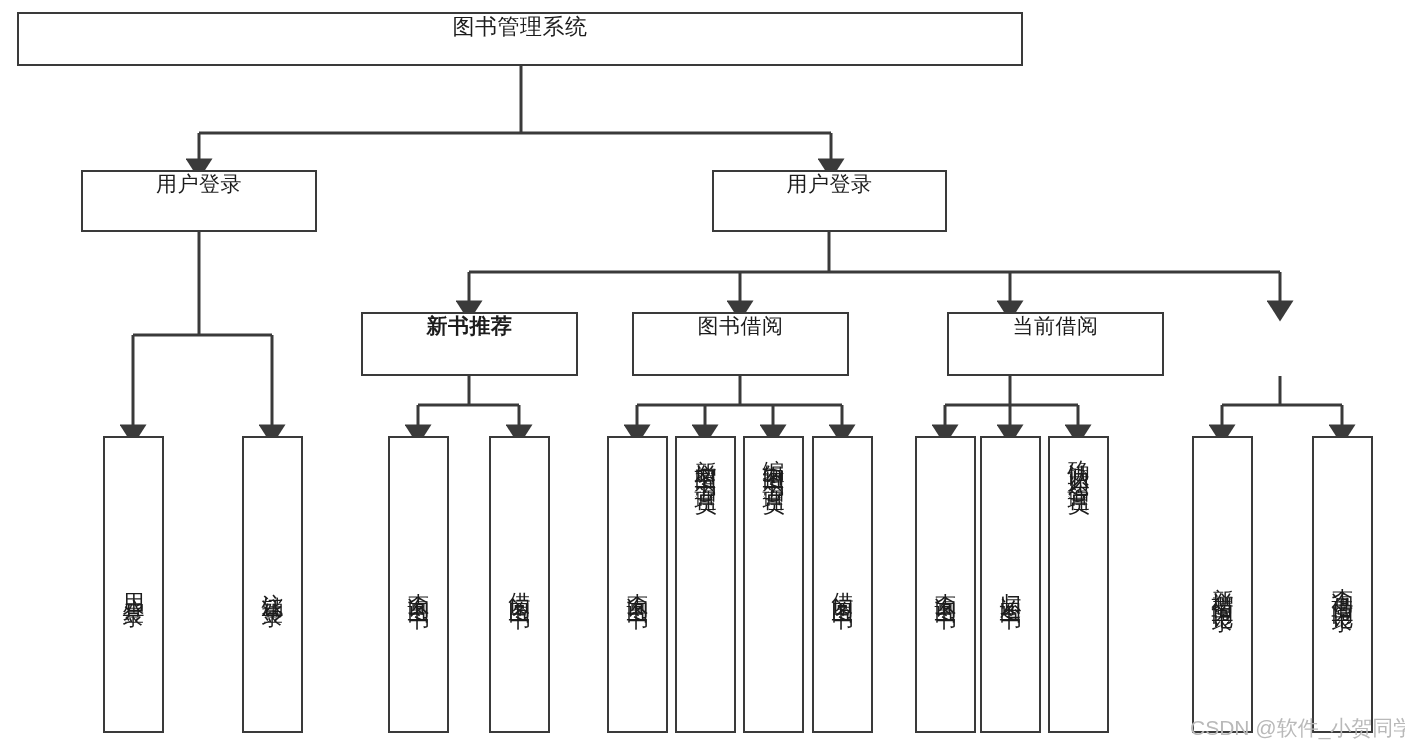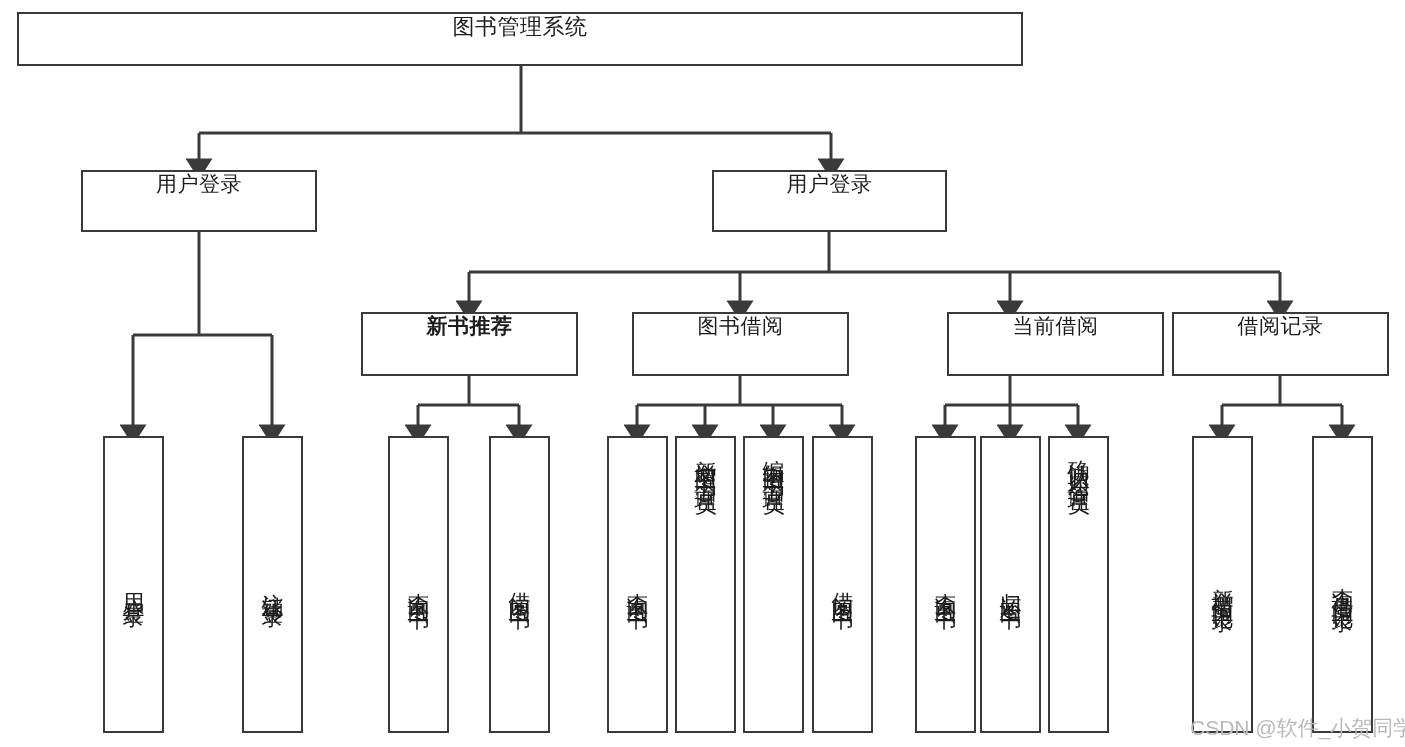--- a/index.html
+++ b/index.html
@@ -135,23 +135,20 @@
 
   <div class="node" style="left:361px; top:312px; width:217px; height:64px;font-weight:bold;">
     <span class="label">新书推荐</span>
   </div>
   <div class="node" style="left:632px; top:312px; width:217px; height:64px;">
     <span class="label">图书借阅</span>
   </div>
   <div class="node" style="left:902px; top:312px; width:217px; height:64px;margin-left:45px;">
     <span class="label">当前借阅</span>
   </div>
-  <div class="node" style="left:1172px; top:312px; width:217px; height:64px;">
-    <span class="label">借阅记录</span>
-  </div>
 
   <div class="node leaf center-v" style="left:103px; top:436px; width:61px; height:297px;">
     <span class="label">用户登录</span>
   </div>
   <div class="node leaf center-v" style="left:242px; top:436px; width:61px; height:297px;">
     <span class="label">注销登录</span>
   </div>
 
   <div class="node leaf center-v" style="left:388px; top:436px; width:61px; height:297px;">
     <span class="label">查询图书</span>

